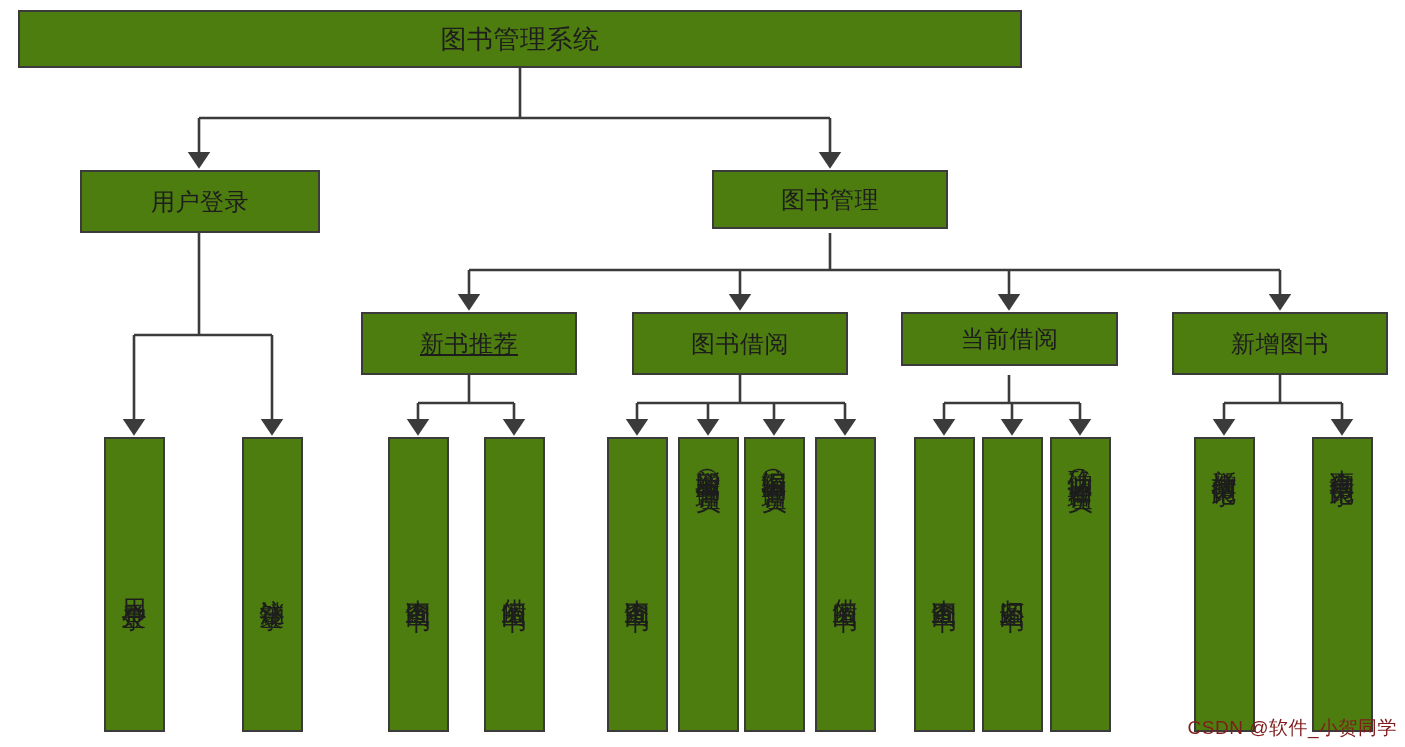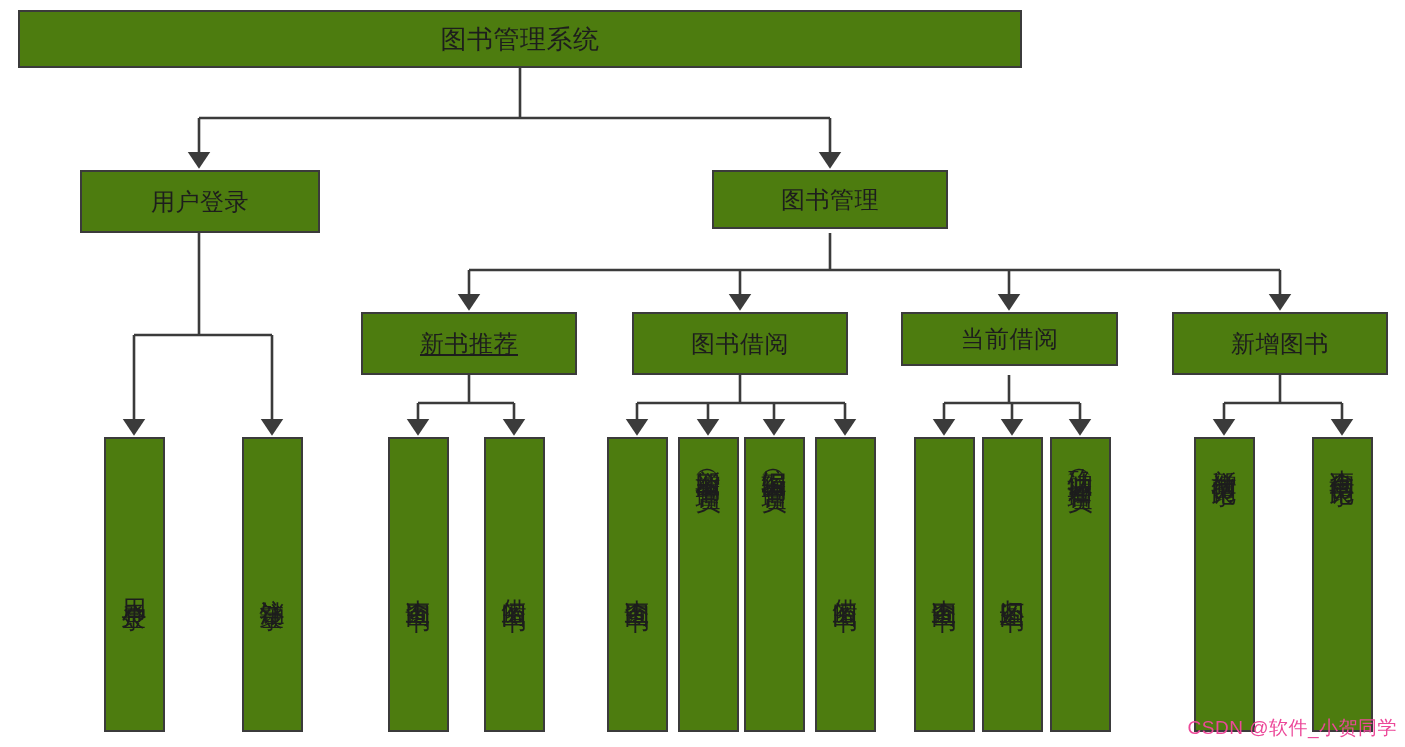--- a/index.html
+++ b/index.html
@@ -68,21 +68,21 @@
     text-orientation: upright;
     font-size: 25px;
     line-height: 1.12;
     letter-spacing: 3px;
   }
   .watermark {
     position: absolute;
     right: 8px;
     bottom: 6px;
     font-size: 19px;
-    color: #ec4899;
+    color: #7f1d1d;
     letter-spacing: 0.5px;
     z-index: 5;
     white-space: nowrap;
   }
 </style>
 </head>
 <body>
 
 <div id="canvas">
 

